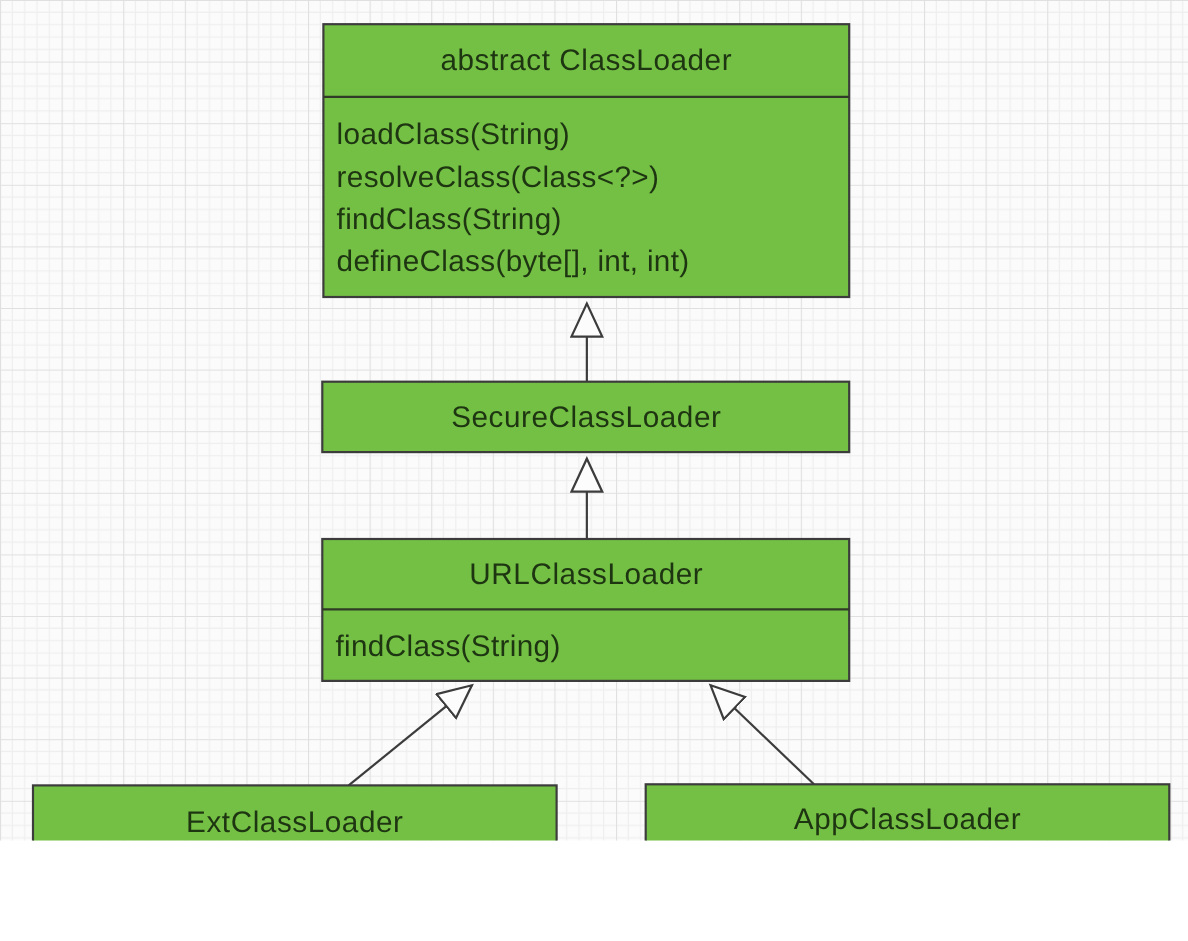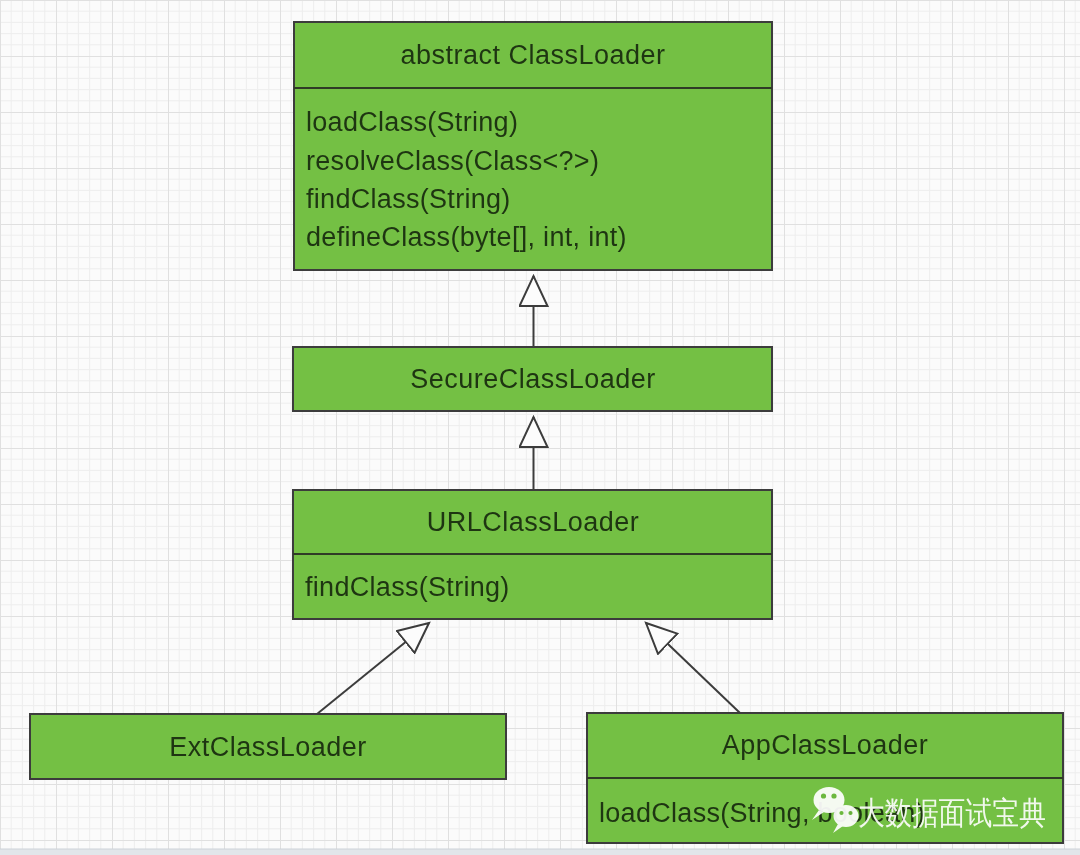--- a/index.html
+++ b/index.html
@@ -4,21 +4,21 @@
 <style>
   html, body {
     margin: 0;
     padding: 0;
     background: #ffffff;
     font-family: "Liberation Sans", "DejaVu Sans", sans-serif;
   }
   .stage {
     position: relative;
     width: 1080px;
-    height: 855px;
+    height: 764px;
     overflow: hidden;
   }
   svg { display: block; }
   .class-rect {
     fill: #74c044;
     stroke: #3c3c3c;
     stroke-width: 2;
   }
   .divider {
     stroke: #2f3b26;

